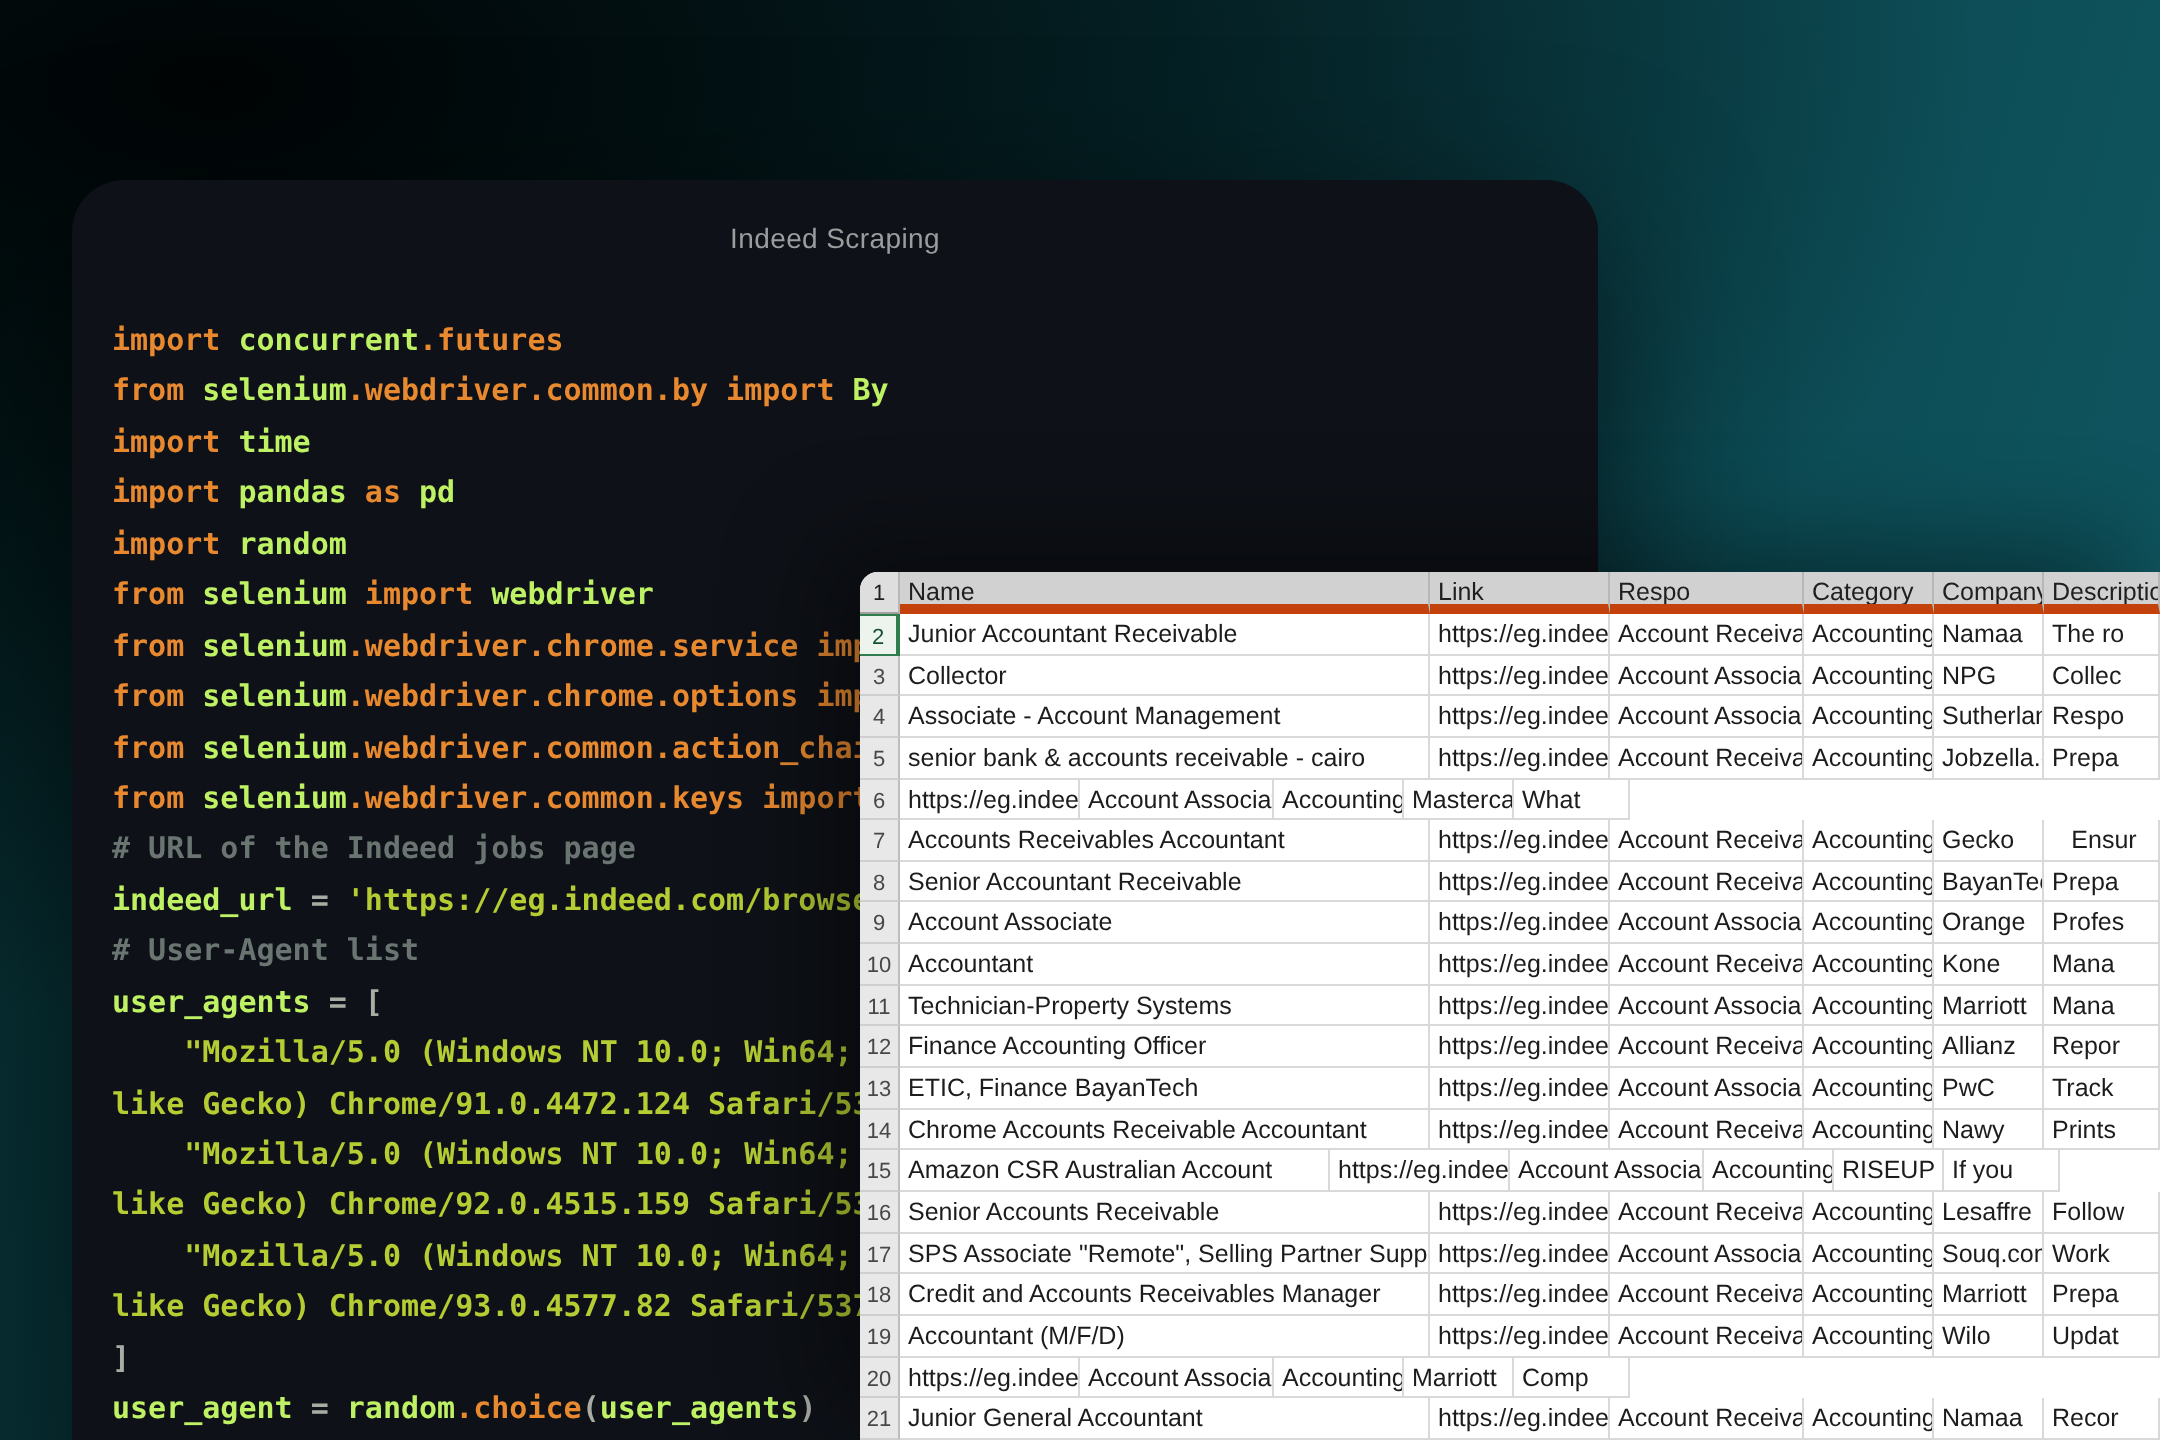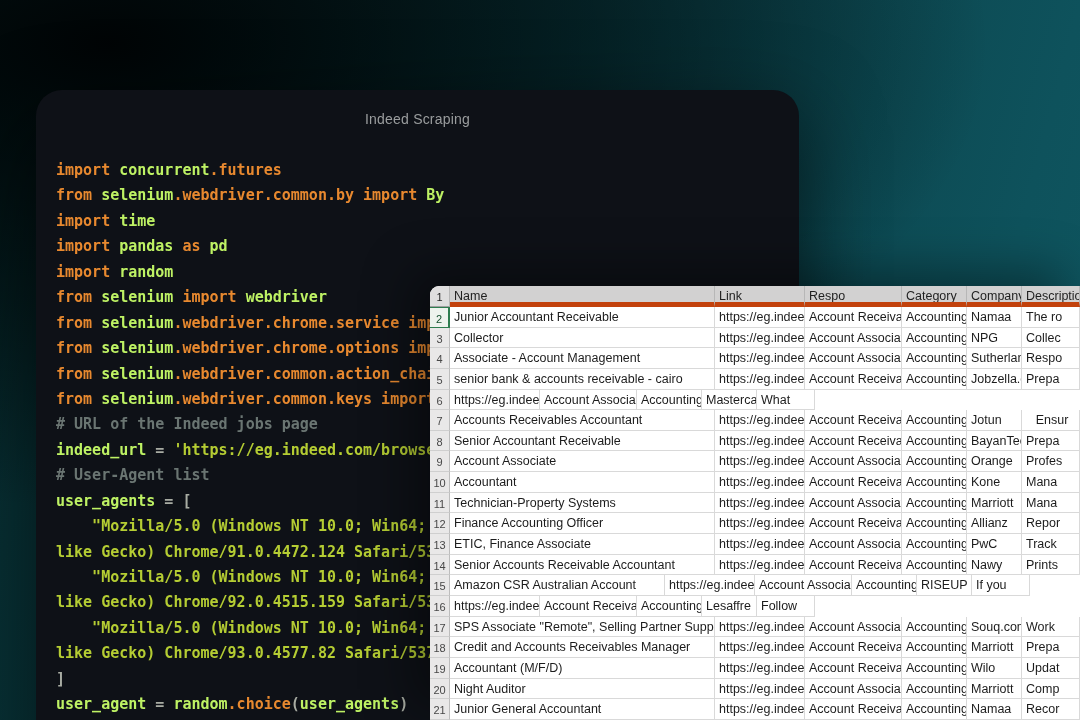--- a/index.html
+++ b/index.html
@@ -130,21 +130,21 @@
       <div class="cell" style="width: 65px;">Accounting</div>
       <div class="cell" style="width: 55px;">Mastercard</div>
       <div class="cell" style="width: 58px;">What</div>
     </div>
     <div class="srow">
       <div class="cell rn">7</div>
       <div class="cell" style="width: 265px;">Accounts Receivables Accountant</div>
       <div class="cell" style="width: 90px;">https://eg.indeed.com</div>
       <div class="cell" style="width: 97px;">Account Receivable</div>
       <div class="cell" style="width: 65px;">Accounting</div>
-      <div class="cell" style="width: 55px;">Jotun</div>
+      <div class="cell" style="width: 55px;">Gecko</div>
       <div class="cell" style="width: 58px; text-align: center;">Ensur</div>
     </div>
     <div class="srow">
       <div class="cell rn">8</div>
       <div class="cell" style="width: 265px;">Senior Accountant Receivable</div>
       <div class="cell" style="width: 90px;">https://eg.indeed.com</div>
       <div class="cell" style="width: 97px;">Account Receivable</div>
       <div class="cell" style="width: 65px;">Accounting</div>
       <div class="cell" style="width: 55px;">BayanTech</div>
       <div class="cell" style="width: 58px;">Prepa</div>
@@ -180,47 +180,48 @@
       <div class="cell rn">12</div>
       <div class="cell" style="width: 265px;">Finance Accounting Officer</div>
       <div class="cell" style="width: 90px;">https://eg.indeed.com</div>
       <div class="cell" style="width: 97px;">Account Receivable</div>
       <div class="cell" style="width: 65px;">Accounting</div>
       <div class="cell" style="width: 55px;">Allianz</div>
       <div class="cell" style="width: 58px;">Repor</div>
     </div>
     <div class="srow">
       <div class="cell rn">13</div>
-      <div class="cell" style="width: 265px;">ETIC, Finance Associate</div>
+      <div class="cell" style="width: 265px;">ETIC, Finance BayanTech</div>
       <div class="cell" style="width: 90px;">https://eg.indeed.com</div>
       <div class="cell" style="width: 97px;">Account Associate</div>
       <div class="cell" style="width: 65px;">Accounting</div>
       <div class="cell" style="width: 55px;">PwC</div>
       <div class="cell" style="width: 58px;">Track</div>
     </div>
     <div class="srow">
       <div class="cell rn">14</div>
-      <div class="cell" style="width: 265px;">Senior Accounts Receivable Accountant</div>
+      <div class="cell" style="width: 265px;">Chrome Accounts Receivable Accountant</div>
       <div class="cell" style="width: 90px;">https://eg.indeed.com</div>
       <div class="cell" style="width: 97px;">Account Receivable</div>
       <div class="cell" style="width: 65px;">Accounting</div>
       <div class="cell" style="width: 55px;">Nawy</div>
       <div class="cell" style="width: 58px;">Prints</div>
     </div>
     <div class="srow">
       <div class="cell rn">15</div>
       <div class="cell" style="width: 215px;">Amazon CSR Australian Account</div>
       <div class="cell" style="width: 90px;">https://eg.indeed.com</div>
       <div class="cell" style="width: 97px;">Account Associate</div>
       <div class="cell" style="width: 65px;">Accounting</div>
       <div class="cell" style="width: 55px;">RISEUP</div>
       <div class="cell" style="width: 58px;">If you</div>
     </div>
     <div class="srow">
       <div class="cell rn">16</div>
+      <div class="cell" style="width: 265px;">Senior Accounts Receivable</div>
       <div class="cell" style="width: 90px;">https://eg.indeed.com</div>
       <div class="cell" style="width: 97px;">Account Receivable</div>
       <div class="cell" style="width: 65px;">Accounting</div>
       <div class="cell" style="width: 55px;">Lesaffre</div>
       <div class="cell" style="width: 58px;">Follow</div>
     </div>
     <div class="srow">
       <div class="cell rn">17</div>
       <div class="cell" style="width: 265px;">SPS Associate "Remote", Selling Partner Support</div>
       <div class="cell" style="width: 90px;">https://eg.indeed.com</div>
@@ -242,21 +243,20 @@
       <div class="cell rn">19</div>
       <div class="cell" style="width: 265px;">Accountant (M/F/D)</div>
       <div class="cell" style="width: 90px;">https://eg.indeed.com</div>
       <div class="cell" style="width: 97px;">Account Receivable</div>
       <div class="cell" style="width: 65px;">Accounting</div>
       <div class="cell" style="width: 55px;">Wilo</div>
       <div class="cell" style="width: 58px;">Updat</div>
     </div>
     <div class="srow">
       <div class="cell rn">20</div>
-      <div class="cell" style="width: 265px;">Night Auditor</div>
       <div class="cell" style="width: 90px;">https://eg.indeed.com</div>
       <div class="cell" style="width: 97px;">Account Associate</div>
       <div class="cell" style="width: 65px;">Accounting</div>
       <div class="cell" style="width: 55px;">Marriott</div>
       <div class="cell" style="width: 58px;">Comp</div>
     </div>
     <div class="srow">
       <div class="cell rn">21</div>
       <div class="cell" style="width: 265px;">Junior General Accountant</div>
       <div class="cell" style="width: 90px;">https://eg.indeed.com</div>

